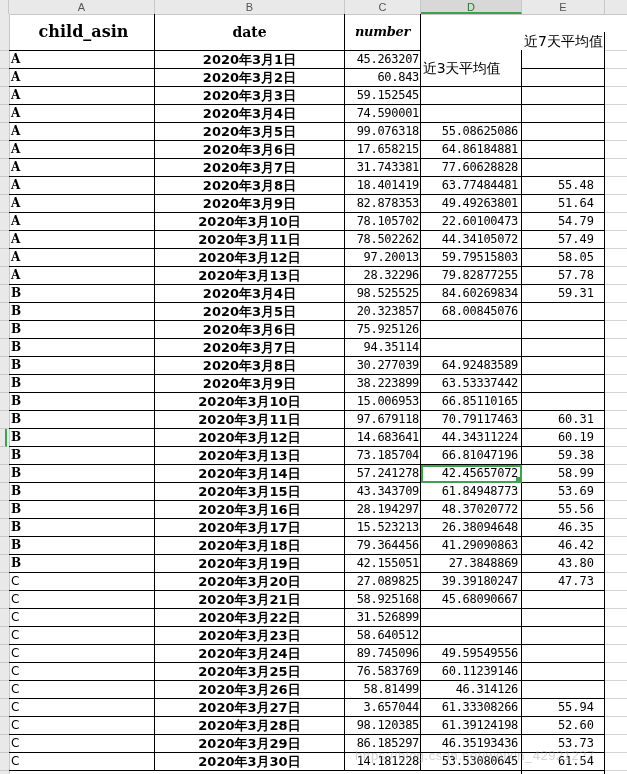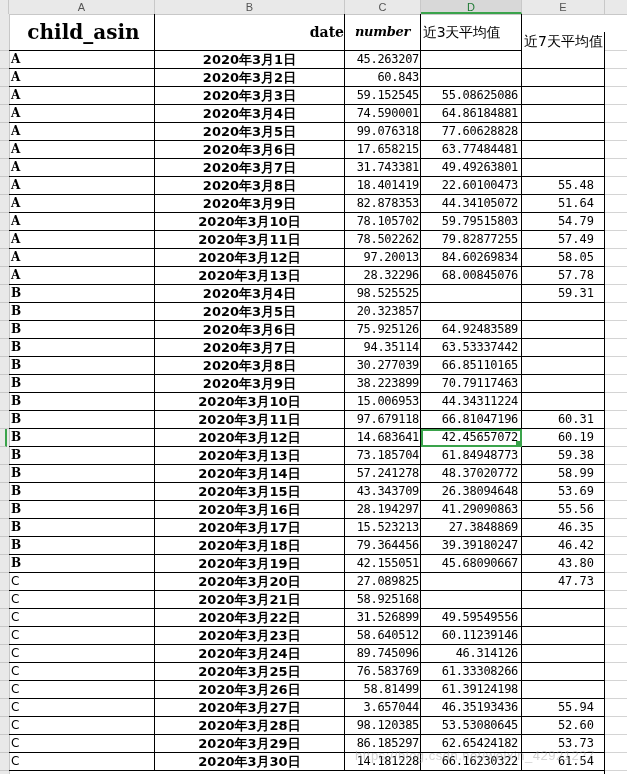--- a/index.html
+++ b/index.html
@@ -7,28 +7,28 @@
   .colhdr { position:absolute; top:0; left:0; width:627px; height:14px; background:#e9e9e9; border-bottom:1px solid #c8c8c8; }
   .colhdr .ch { position:absolute; top:0; height:14px; line-height:14px; font-family:"Liberation Sans",sans-serif; font-size:11px; color:#555; text-align:center; border-right:1px solid #c8c8c8; box-sizing:border-box; }
   .colhdr .ch.active { background:#d8d8d8; color:#1f7a34; border-bottom:2px solid #3aa34b; }
   .rowhdr { position:absolute; left:0; top:14px; width:9px; height:760px; background:#e9e9e9; border-right:1px solid #c8c8c8; }
   .rh { position:absolute; left:0; width:9px; font-size:8px; color:#6a8fc0; font-family:"Liberation Sans",sans-serif; overflow:hidden; }
   .rh.active { border-right:2px solid #3aa34b; width:7px; }
   .grid { position:absolute; left:9px; top:14px; }
   .row { position:absolute; left:0; height:18px; }
   .cell { position:absolute; top:0; height:100%; box-sizing:border-box; border-right:1px solid #000; border-bottom:1px solid #000; overflow:hidden; white-space:nowrap; font-size:13px; line-height:17px; color:#000; }
   .cell.gridonly { border-right:1px solid #d4d4d4; border-bottom:1px solid #d4d4d4; }
-  .hdr .cell { font-family:"DejaVu Serif","Liberation Serif",serif; font-weight:bold; font-size:14px; line-height:36px; text-align:right; }
+  .hdr .cell { font-family:"DejaVu Serif","Liberation Serif",serif; font-weight:bold; font-size:14px; line-height:36px; text-align:center; }
   .hdr .cell.cjk { font-family:"DejaVu Sans","Liberation Sans",sans-serif; font-weight:normal; font-size:14px; text-align:left; padding-left:2px; }
   .hdr .cell.cjk.wrap { line-height:17px; white-space:normal; padding-top:1px; word-break:break-all; }
   .c-a { left:0; width:146px; padding-left:2px; font-family:"DejaVu Serif","Liberation Serif",serif; font-weight:bold; font-size:12px; }
   .c-a.light { font-weight:normal; font-family:"DejaVu Sans","Liberation Sans",sans-serif; }
   .c-b { left:146px; width:190px; text-align:center; font-family:"DejaVu Sans","Liberation Sans",sans-serif; font-weight:bold; font-size:13px; }
   .c-c { left:336px; width:76px; text-align:right; padding-right:1px; font-size:12px; letter-spacing:-0.3px; }
-  .c-d { left:412px; width:101px; text-align:right; padding-right:3px; font-size:12px; letter-spacing:-0.3px; }
+  .c-d { left:412px; width:101px; text-align:right; padding-right:3px; font-size:12px; letter-spacing:-0.3px;margin-top:36px; }
   .c-e { left:513px; width:83px; text-align:right; padding-right:10px; font-size:12px;margin-top:18px; }
   .c-f { left:596px; width:40px; }
   .selected { outline:2px solid #3aa34b; outline-offset:-2px; }
   .selected::after { content:""; position:absolute; right:0; bottom:0; width:5px; height:5px; background:#3aa34b; }
   .watermark { position:absolute; left:355px; top:748px; font-family:"Liberation Sans",sans-serif; font-size:13px; color:rgba(160,160,160,0.45); pointer-events:none; letter-spacing:0.5px; }
 </style>
 </head>
 <body>
 
 <div class="colhdr">
@@ -80,21 +80,21 @@
     <div class="rh" style="top: 667px; height: 18px; border-bottom: 1px solid rgb(200, 200, 200); box-sizing: border-box;"></div>
     <div class="rh" style="top: 685px; height: 18px; border-bottom: 1px solid rgb(200, 200, 200); box-sizing: border-box;"></div>
     <div class="rh" style="top: 703px; height: 18px; border-bottom: 1px solid rgb(200, 200, 200); box-sizing: border-box;"></div>
     <div class="rh" style="top: 721px; height: 18px; border-bottom: 1px solid rgb(200, 200, 200); box-sizing: border-box;"></div>
     <div class="rh" style="top: 739px; height: 18px; border-bottom: 1px solid rgb(200, 200, 200); box-sizing: border-box;"></div>
     <div class="rh" style="top: 0px; height: 37px; border-bottom: 1px solid rgb(200, 200, 200); box-sizing: border-box;"></div>
   </div>
 
 <div class="grid" id="grid">
   <div class="row hdr" style="top:0;height:37px;">
-    <div class="cell c-a" style="text-align:center;padding-left:4px;font-size:20px;">child_asin</div>
+    <div class="cell c-a" style="padding-left:4px;font-size:16px;">child_asin</div>
     <div class="cell c-b" style="font-family:'DejaVu Serif','Liberation Serif',serif;font-size:14px;">date</div>
     <div class="cell c-c" style="text-align:center;padding-right:0;font-family:'DejaVu Serif','Liberation Serif',serif;font-size:13px;font-style:italic;">number</div>
     <div class="cell c-d cjk" style="text-align:left;">近3天平均值</div>
     <div class="cell c-e cjk wrap" style="text-align:left;padding-right:0;">近7天平均值</div>
     <div class="cell c-f gridonly"></div>
   </div>
 <div class="row" style="top: 37px; height: 18px;">
       <div class="cell c-a">A</div>
       <div class="cell c-b">2020年3月1日</div>
       <div class="cell c-c">45.263207</div>

